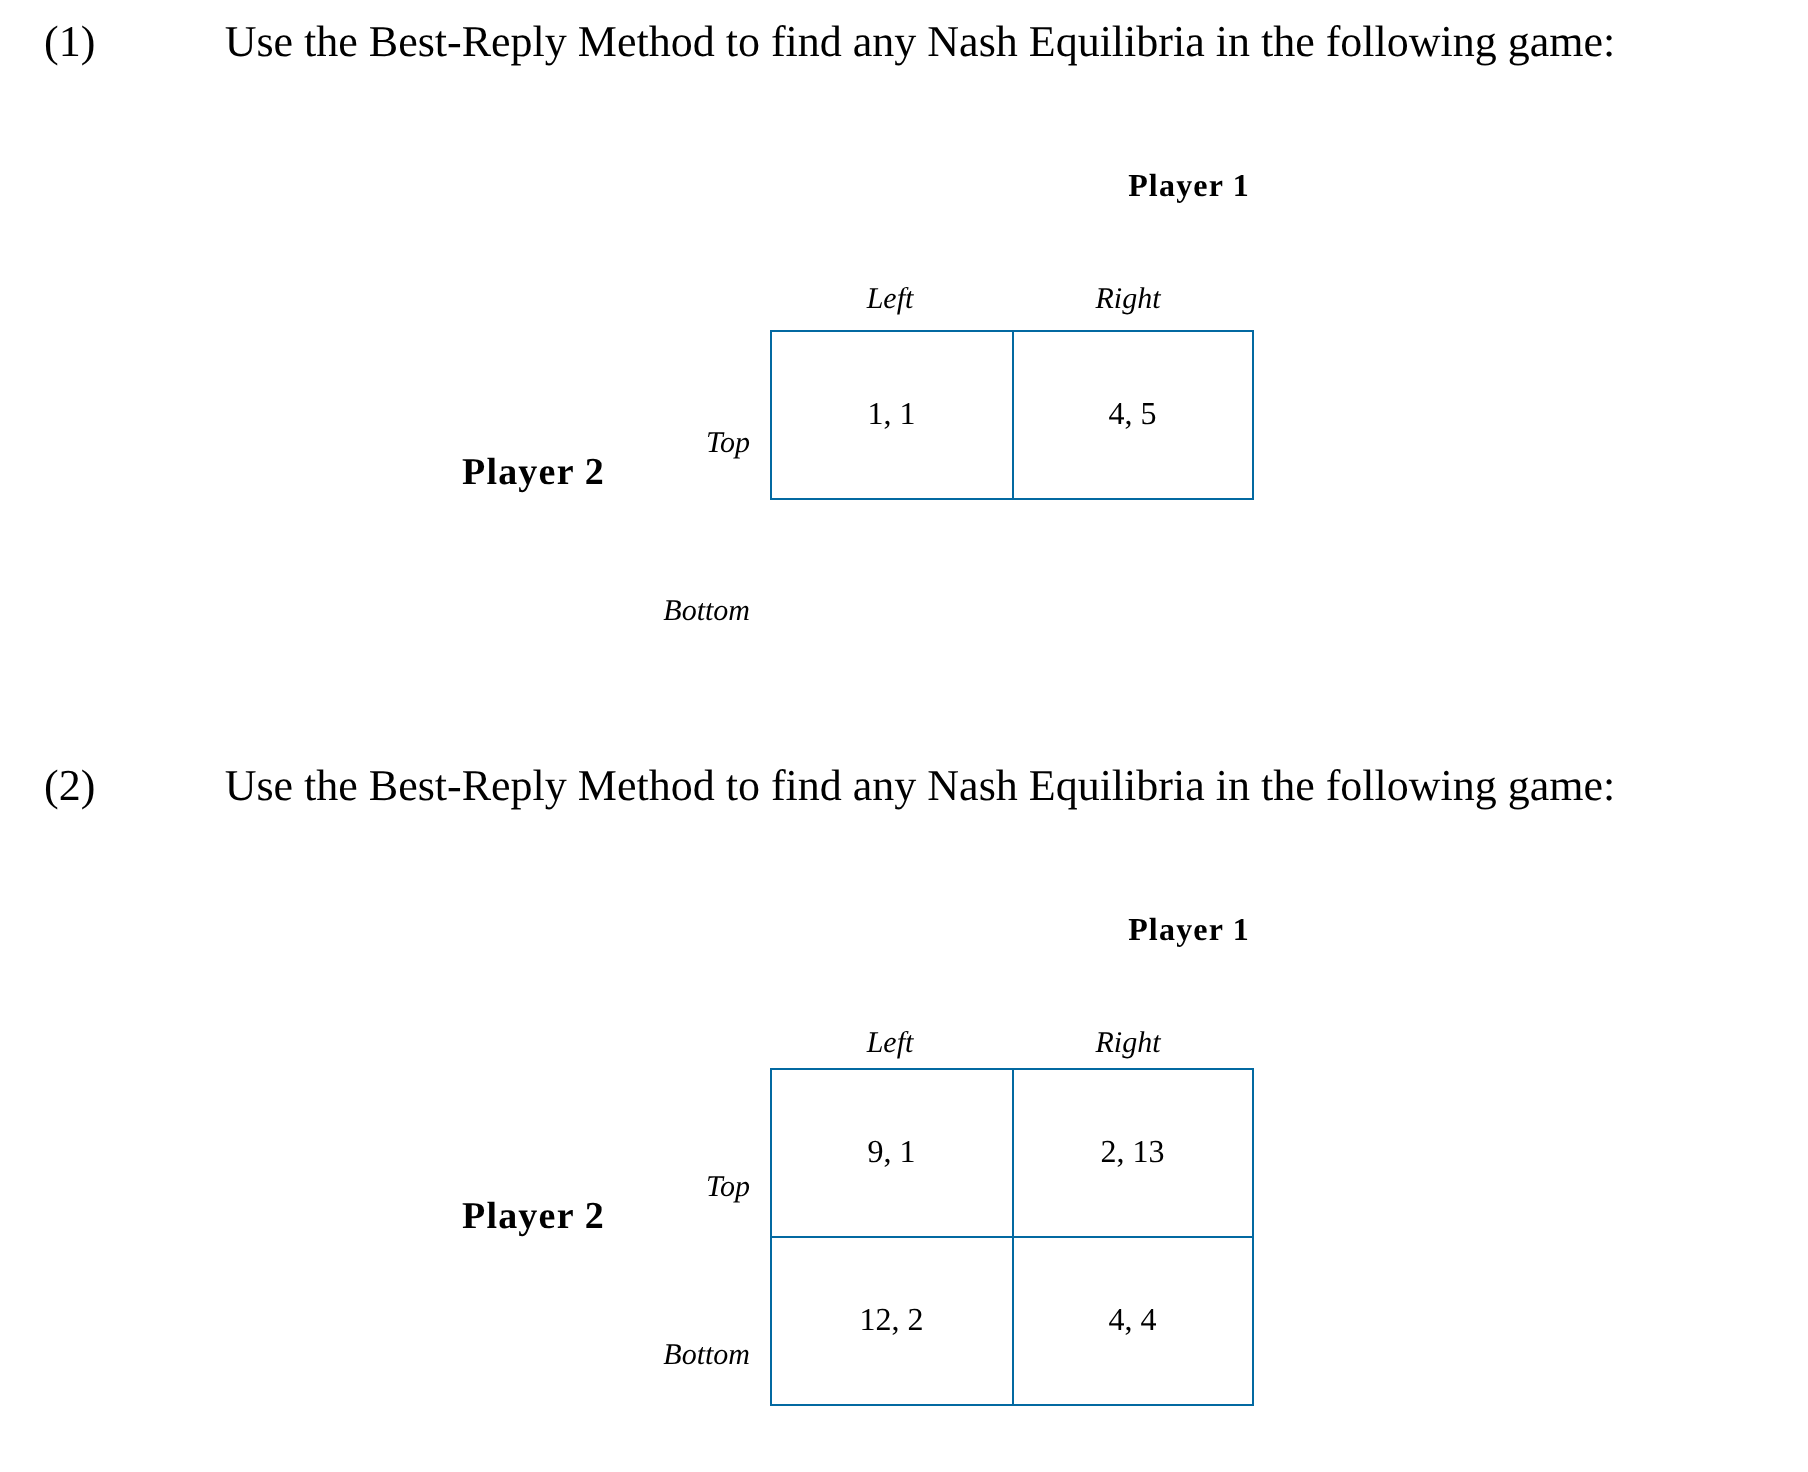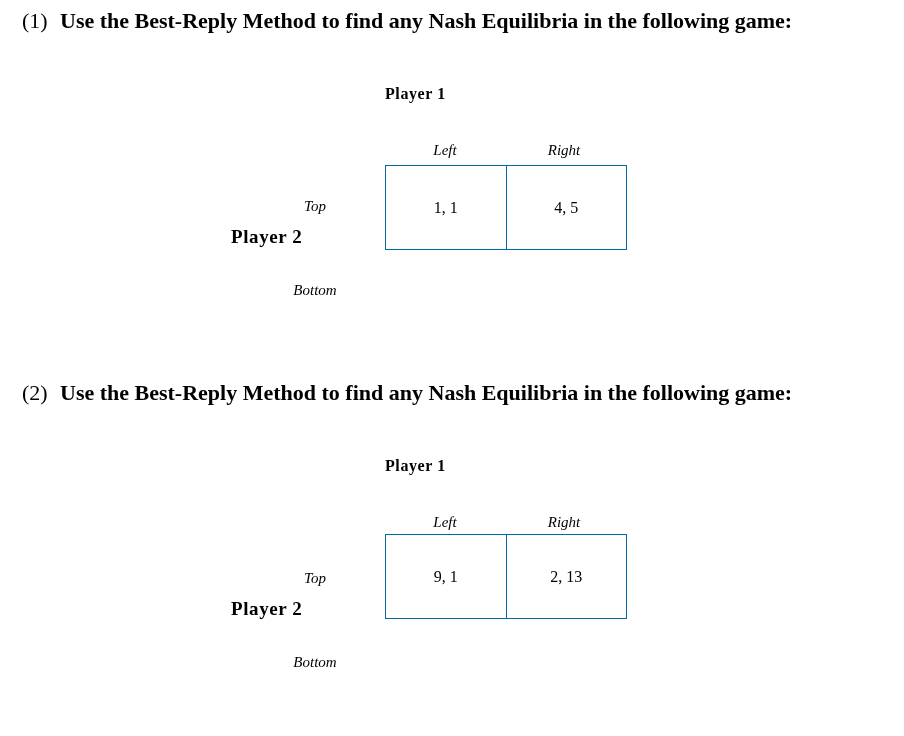--- a/index.html
+++ b/index.html
@@ -30,35 +30,36 @@
     font-weight: normal;
     line-height: 29px;
     white-space: nowrap;
   }
   .q-text {
     position: absolute;
     left: 60px;
     top: 0;
     width: 800px;
     font-size: 22px;
-    font-weight: bold;
+    font-weight: normal;
     line-height: 29px;
+    text-align: center;
   }
 
   
   .game {
     position: absolute;
     left: 0;
     width: 904px;
   }
   .player1-label {
     position: absolute;
     left: 385px;
     width: 240px;
-    text-align: left;
+    text-align: right;
     font-size: 16px;
     font-weight: bold;
     letter-spacing: 0.6px;
     white-space: nowrap;
   }
   .player2-label {
     position: absolute;
     left: 231px;
     font-size: 19px;
     font-weight: bold;
@@ -70,24 +71,25 @@
     width: 120px;
     text-align: center;
     font-size: 15px;
     font-style: italic;
     white-space: nowrap;
   }
   .row-head {
     position: absolute;
     right: 0;
     width: 120px;
-    text-align: center;
+    text-align: right;
     font-size: 15px;
     font-style: italic;
     white-space: nowrap;
+    margin-top: 16px;
   }
   .matrix {
     position: absolute;
     left: 385px;
     width: 239px;
     border-collapse: collapse;
     table-layout: fixed;
   }
   .matrix td {
     width: 119.5px;
@@ -142,15 +144,19 @@
 
   <span class="row-head" style="left:255px; top:570px;">Top</span>
   <span class="row-head" style="left:255px; top:654px;">Bottom</span>
 
   <table class="matrix" style="top:534px;">
     <tbody>
         <tr>
       <td><span class="cellval">9, 1</span></td>
       <td><span class="cellval">2, 13</span></td>
     </tr>
+    <tr>
+      <td><span class="cellval">12, 2</span></td>
+      <td><span class="cellval">4, 4</span></td>
+    </tr>
   </tbody>
     </table>
 </div>
 
 </body></html>

